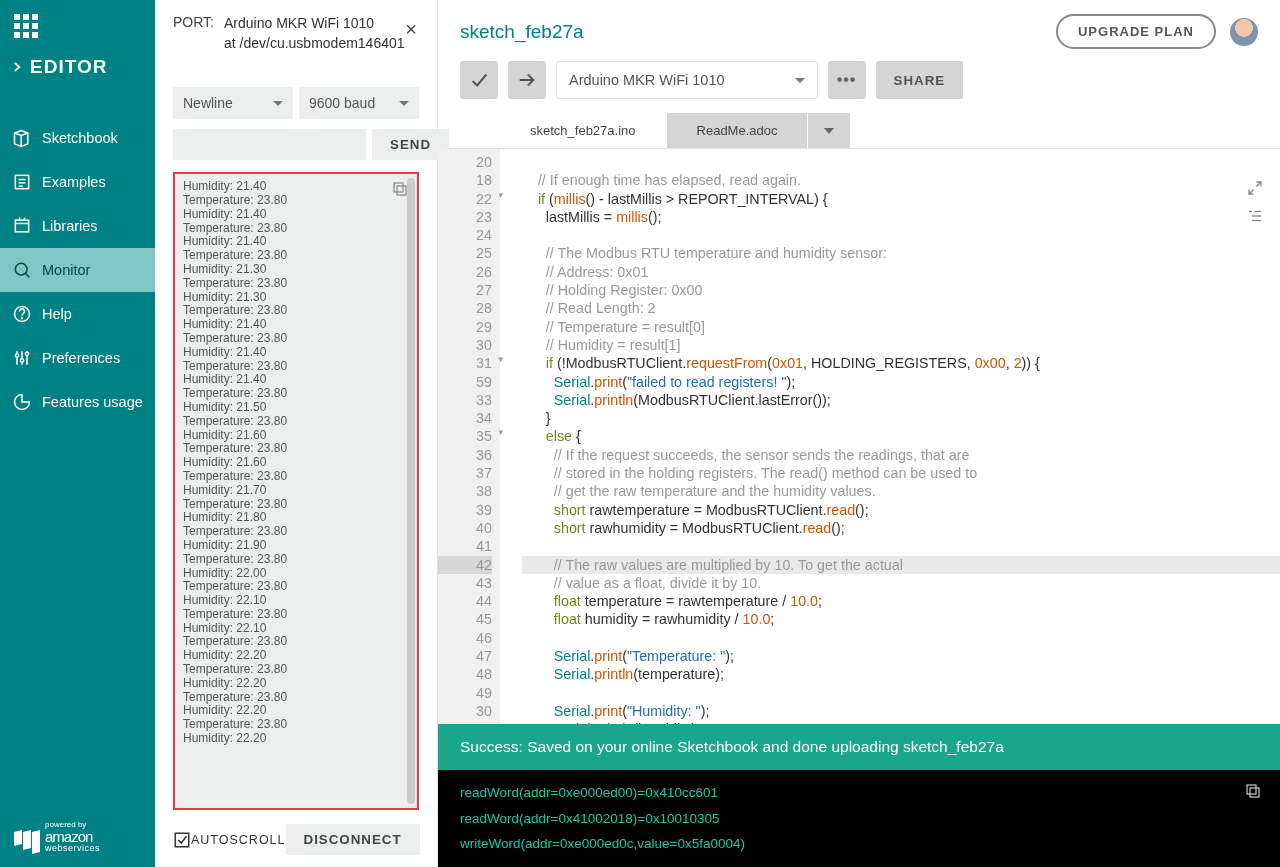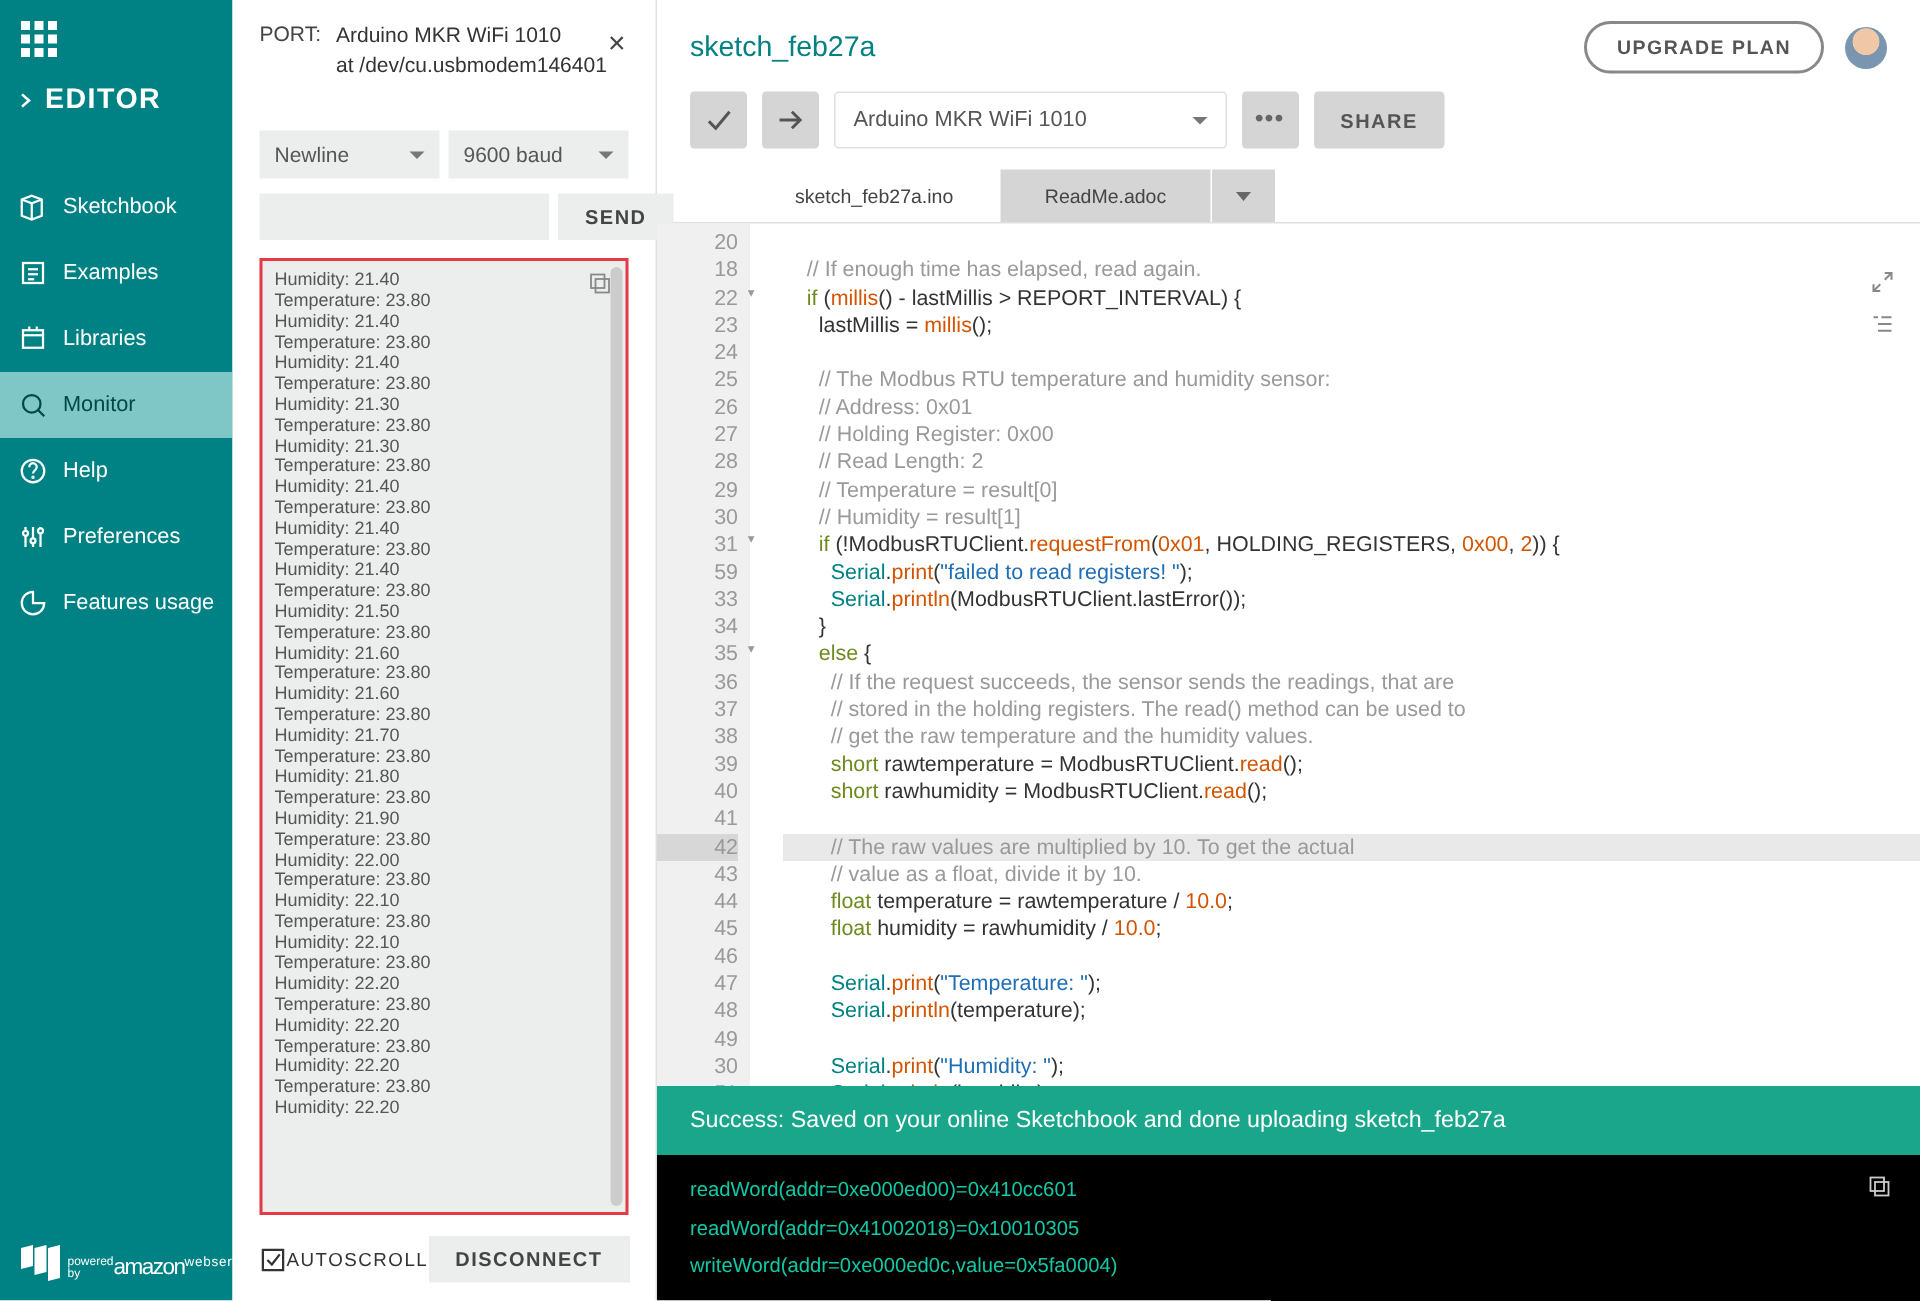--- a/index.html
+++ b/index.html
@@ -9,21 +9,21 @@
 .apps-icon span{width:6px;height:6px;background:#fff}
 .editor-brand{display:flex;align-items:center;gap:6px;margin:0 0 38px 10px;font-weight:700;letter-spacing:1px;font-size:19px}
 .editor-brand svg{width:14px;height:14px}
 .nav-item{display:flex;align-items:center;gap:10px;padding:12px 12px;font-size:14.5px;cursor:pointer}
 .nav-item.active{background:#7fc6c6;color:#004749}
 .nav-item svg{width:20px;height:20px;flex-shrink:0}
 .sidebar-spacer{flex:1}
 .aws-logo{margin:10px 14px 14px;font-size:10px;line-height:1;display:flex;align-items:flex-end;gap:4px}
 .aws-logo .boxes{display:flex;gap:0}
 .aws-logo .boxes span{width:8px;height:14px;background:#fff;margin-right:1px;transform:skewY(-15deg)}
-.aws-text{display:flex;flex-direction:row;font-family:Arial}
+.aws-text{display:flex;flex-direction:column;font-family:Arial}
 .aws-text small{font-size:8px}
 .aws-text b{font-size:15px;letter-spacing:-1px;font-weight:400}
 .aws-text em{font-size:9px;font-style:normal;letter-spacing:0.5px}
 
 .monitor-panel{width:283px;background:#fff;border-right:1px solid #e0e0e0;display:flex;flex-direction:column;padding:14px 18px 12px;position:relative}
 .close-x{position:absolute;top:18px;right:20px;font-size:20px;color:#444;cursor:pointer}
 .port-row{display:flex;gap:10px;font-size:14px;color:#444;margin-bottom:4px}
 .port-label{font-weight:500}
 .port-info{display:flex;flex-direction:column;line-height:1.4}
 .port-info span{color:#333}

